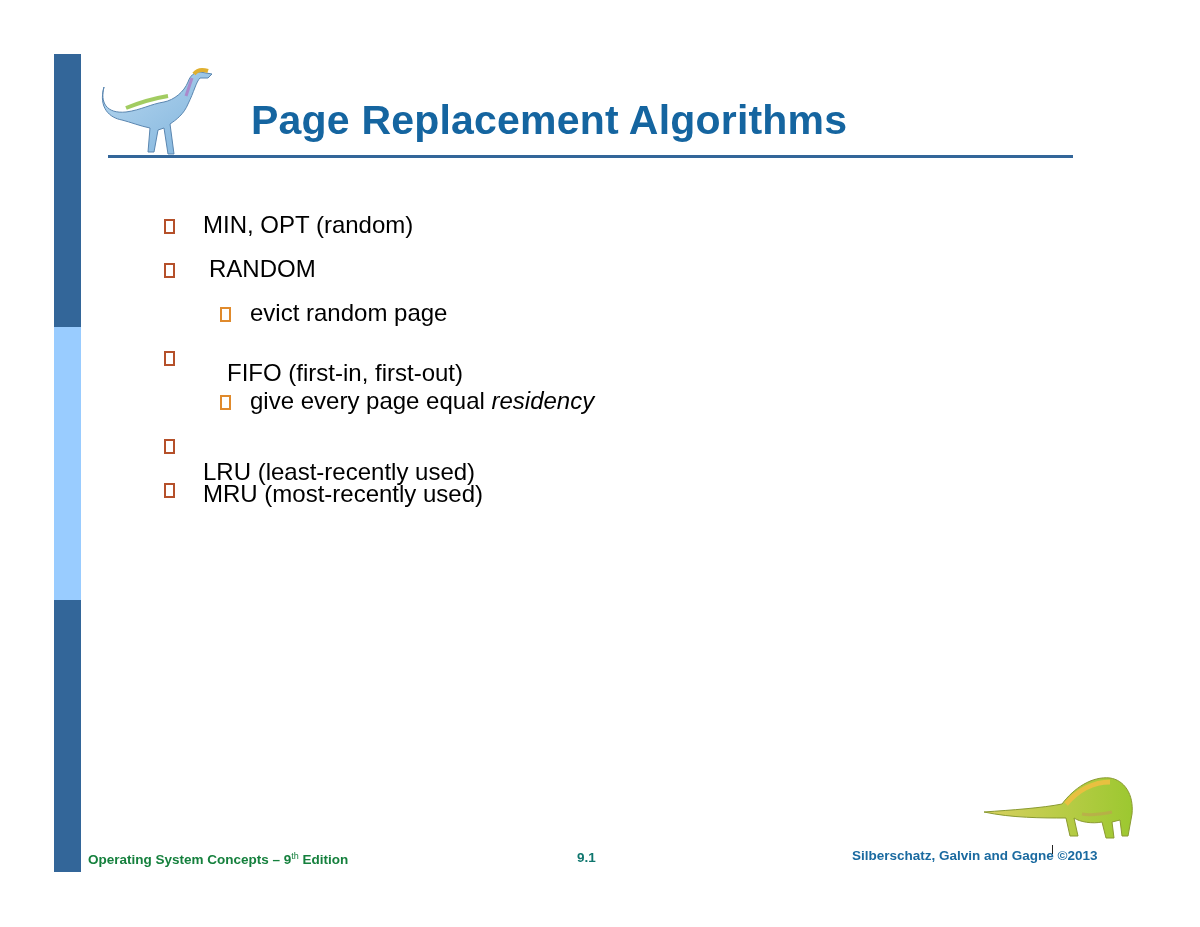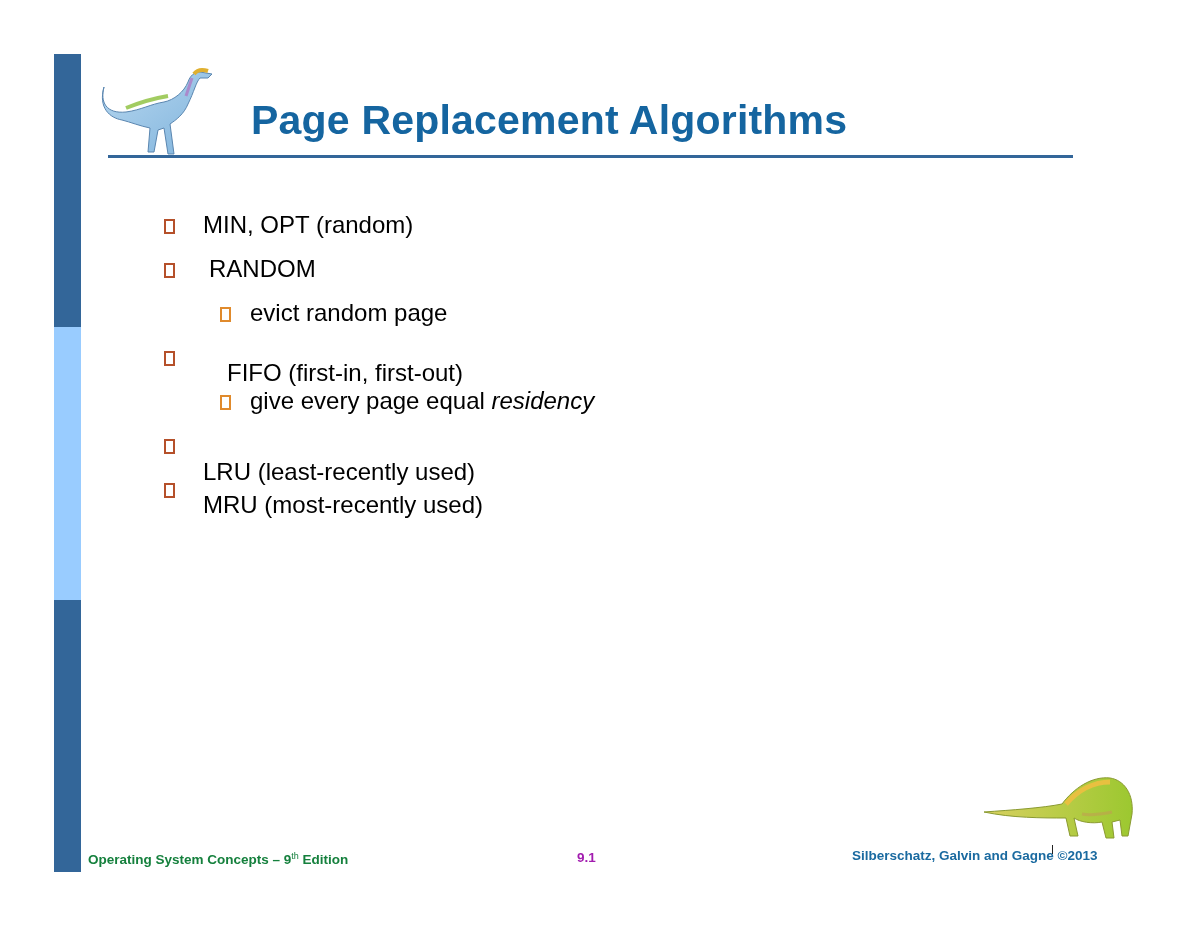--- a/index.html
+++ b/index.html
@@ -12,21 +12,21 @@
   .title-rule { position:absolute; left:108px; top:155px; width:965px; height:3px; background:#336699; }
   .dino-top { position:absolute; left:96px; top:62px; width:126px; height:96px; }
   .dino-bottom { position:absolute; left:982px; top:774px; width:158px; height:68px; }
   .bullets { position:absolute; left:0; top:0; }
   .item { position:absolute; white-space:nowrap; font-size:24px; color:#000; line-height:28px; }
   .item .box { position:absolute; width:7px; height:11px; border:2px solid #b5502a; }
   .item.l2 .box { border-color:#e08a2c; }
   .item .txt { position:absolute; white-space:nowrap; }
   .footer-left { position:absolute; left:88px; top:851px; font-size:13.5px; font-weight:bold; color:#15803d; white-space:nowrap; }
   .footer-left sup { font-size:9px; vertical-align:5px; font-weight:normal; }
-  .footer-center { position:absolute; left:577px; top:850px; font-size:13.5px; font-weight:bold; color:#a21caf; }
+  .footer-center { position:absolute; left:577px; top:850px; font-size:13.5px; font-weight:bold; color:#0f766e; }
   .footer-right { position:absolute; left:852px; top:848px; font-size:13.5px; font-weight:bold; color:#1a6aa0; white-space:nowrap; }
   .cursor-mark { position:absolute; left:1052px; top:845px; width:1px; height:9px; background:#222; }
 </style>
 </head>
 <body>
 
 <div class="slide">
   <div class="sidebar-dark-top"></div>
   <div class="sidebar-light"></div>
   <div class="sidebar-dark-bottom"></div>
@@ -67,21 +67,21 @@
     <div class="item l2" style="left:220px; top:387px;">
       <span class="box" style="left:0; top:8px;"></span>
       <span class="txt" style="left:30px; top:0;"><span style="white-space:pre;text-align:right;">give every page equal </span><i>residency</i></span>
     </div>
     <div class="item l1" style="left:164px; top:431px;">
       <span class="box" style="left:0; top:8px;"></span>
       <span class="txt" style="left:39px; top:0;margin-top:27px;">LRU (least-recently used)</span>
     </div>
     <div class="item l1" style="left:164px; top:475px;">
       <span class="box" style="left:0; top:8px;"></span>
-      <span class="txt" style="left:39px; top:16px;">MRU (most-recently used)</span>
+      <span class="txt" style="left:39px; top:5px;">MRU (most-recently used)</span>
     </div>
   </div>
 
   <svg class="dino-bottom" viewBox="0 0 158 68">
     <defs>
       <linearGradient id="dy" x1="0" y1="0" x2="1" y2="0">
         <stop offset="0" stop-color="#d8d060"></stop>
         <stop offset="1" stop-color="#9cc830"></stop>
       </linearGradient>
     </defs>

